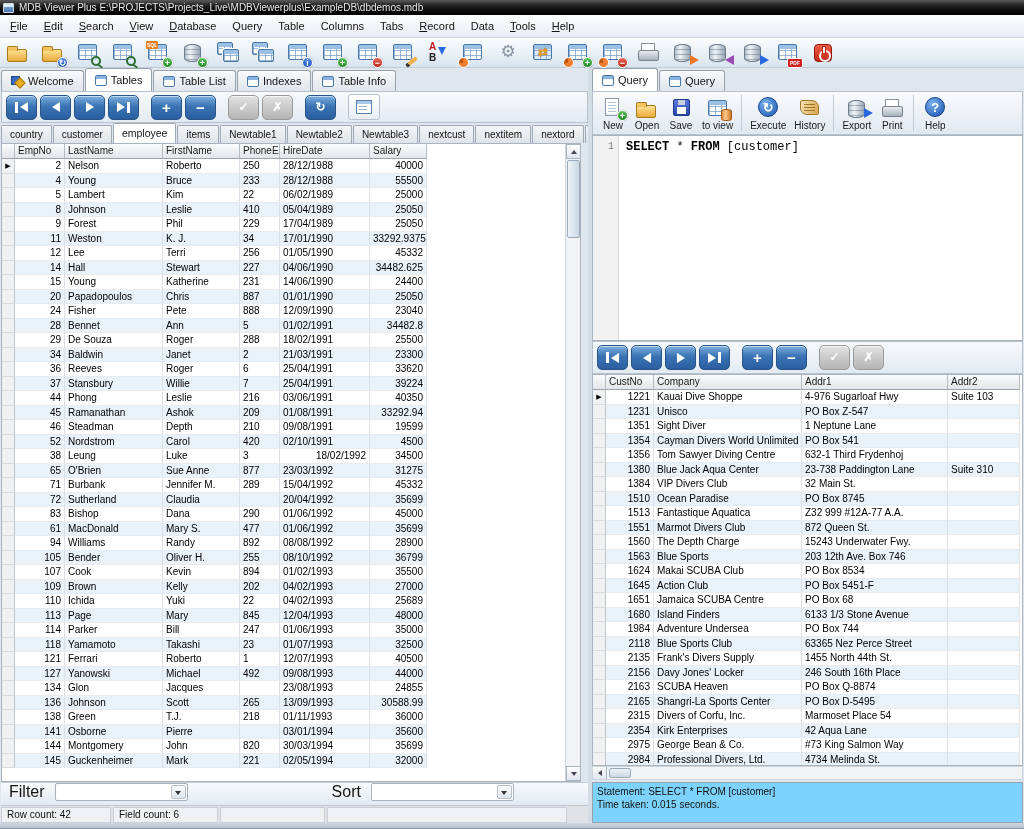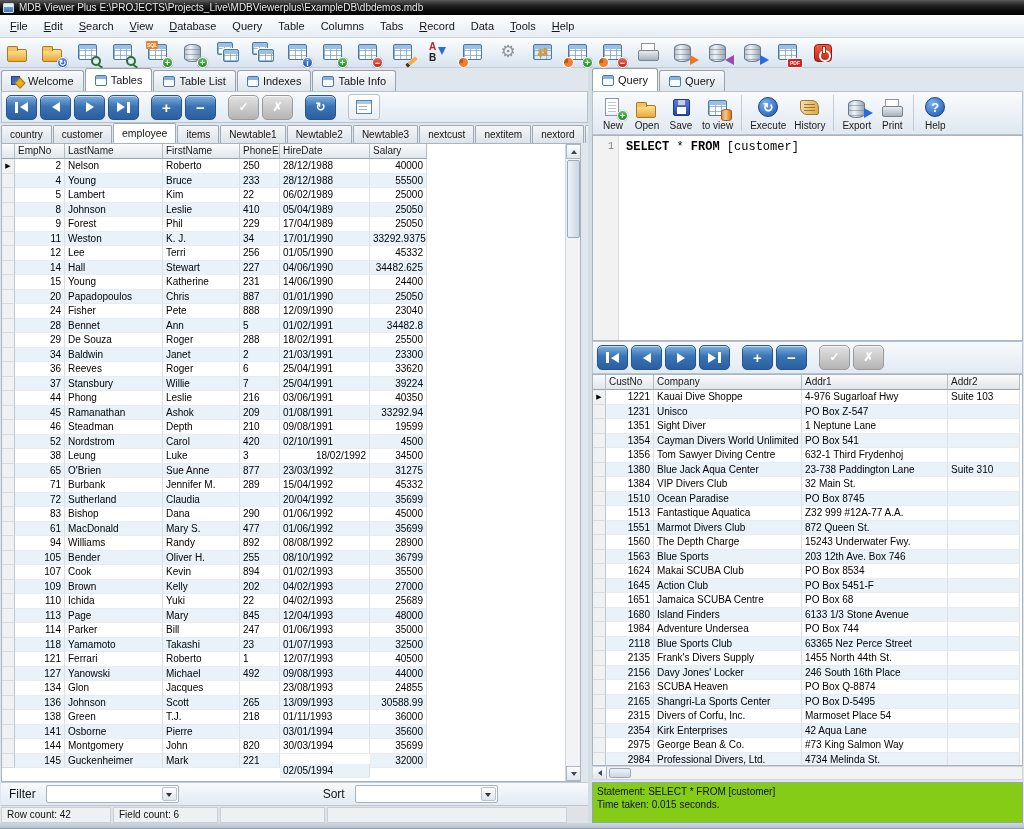--- a/index.html
+++ b/index.html
@@ -124,21 +124,21 @@
 .sb-up{top:0}.sb-dn{bottom:0}
 .sa-up{width:0;height:0;border-left:3px solid transparent;border-right:3px solid transparent;border-bottom:4px solid #445}
 .sa-dn{width:0;height:0;border-left:3px solid transparent;border-right:3px solid transparent;border-top:4px solid #445}
 .sa-lf{width:0;height:0;border-top:3px solid transparent;border-bottom:3px solid transparent;border-right:4px solid #445}
 .sthumb{position:absolute;left:1px;width:13px;background:linear-gradient(90deg,#eef3f8,#cbd7e3);border:1px solid #9aaaba;border-radius:2px}
 .hscroll{position:absolute;left:0;width:100%;height:14px;background:#f1f3f5;border:1px solid #cdd5dd}
 .hbtn{position:absolute;left:0;top:0;width:14px;height:12px;background:linear-gradient(#fcfdfe,#dfe6ed);border-right:1px solid #aab6c2;display:flex;align-items:center;justify-content:center}
 .hthumb{position:absolute;left:16px;top:1px;width:22px;height:10px;background:linear-gradient(#eef3f8,#cbd7e3);border:1px solid #9aaaba;border-radius:2px}
 
 
-#filter-row{position:absolute;left:0;top:714px;width:100%;height:23px;background:linear-gradient(#f7fafc,#e2eaf2);border-top:1px solid #c2ccd6;display:flex;align-items:center;font-size:12px;color:#141414}
+#filter-row{position:absolute;left:0;top:714px;width:100%;height:23px;background:linear-gradient(#f7fafc,#e2eaf2);border-top:1px solid #c2ccd6;display:flex;align-items:flex-start;font-size:16px;color:#141414}
 .flabel{margin-left:8px}
 .combo{height:18px;background:#fff;border:1px solid #a8b2bc;border-radius:2px;position:relative}
 #filter-combo{width:133px;margin-left:10px}
 #sort-label{margin-left:144px}
 #sort-combo{width:143px;margin-left:10px}
 .drop{position:absolute;right:1px;top:1px;bottom:1px;width:15px;background:linear-gradient(#fcfdfe,#dde5ed);border:1px solid #b8c2cc;border-radius:2px;display:flex;align-items:center;justify-content:center}
 .drop::after{content:"";width:0;height:0;border:3px solid transparent;border-top:4px solid #333;margin-top:4px}
 #status-bar{position:absolute;left:0;top:737px;width:100%;height:18px;background:#dfe3e7;border-top:1px solid #c0c6cc;display:flex;gap:2px;padding-top:1px}
 .spanel{height:16px;background:#eef1f4;border:1px solid #c9cfd5;font-size:10px;line-height:14px;padding:0 5px;color:#111;white-space:nowrap;overflow:hidden}
 
@@ -150,21 +150,21 @@
 .qbtn .lb{font-size:10px;color:#1a1a1a;line-height:11px;margin-top:1px;white-space:nowrap}
 .qsep{width:1px;height:36px;background:#c2ccd6;margin:0 4px;flex:0 0 auto}
 #sql-editor{position:absolute;left:0;top:67px;width:100%;height:206px;background:#fff;border:1px solid #aab4be}
 .gutter{position:absolute;left:0;top:0;width:26px;height:100%;background:#f2f2f2;border-right:1px solid #dcdcdc}
 .lnum{position:absolute;right:4px;top:5px;font:10px "Liberation Mono",monospace;color:#808080}
 .codeline{position:absolute;left:33px;top:4px;font:12px/14px "Liberation Mono",monospace;color:#000;white-space:pre}
 .codeline .kw{font-weight:bold}
 #result-nav{top:273px;height:33px}
 #customer-wrap{left:0;top:306px;width:431px;height:392px}
 #result-hscroll{top:698px}
-#stmt-panel{position:absolute;left:0;top:714px;width:100%;height:41px;background:#84cc16;border:1px solid #98a2ac;padding:2px 4px;font-size:10px;line-height:13px;color:#111}
+#stmt-panel{position:absolute;left:0;top:714px;width:100%;height:41px;background:#7dd3fc;border:1px solid #98a2ac;padding:2px 4px;font-size:10px;line-height:13px;color:#111}
 </style>
 </head>
 <body>
 
 <div id="window">
   <div id="titlebar">
     <span class="app-ic"></span>
     <span class="t">MDB Viewer Plus E:\PROJECTS\Projects_Live\MDBViewerplus\ExampleDB\dbdemos.mdb</span>
   </div>
 
@@ -744,21 +744,21 @@
             <div class="gcell" style="width: 40px; flex: 0 0 40px;">820</div>
             <div class="gcell" style="width: 90px; flex: 0 0 90px;">30/03/1994</div>
             <div class="gcell ral" style="width: 57px; flex: 0 0 57px;">35699</div>
           </div>
           <div class="grow alt">
             <div class="gcell ind"></div>
             <div class="gcell ral" style="width: 50px; flex: 0 0 50px;">145</div>
             <div class="gcell" style="width: 98px; flex: 0 0 98px;">Guckenheimer</div>
             <div class="gcell" style="width: 77px; flex: 0 0 77px;">Mark</div>
             <div class="gcell" style="width: 40px; flex: 0 0 40px;">221</div>
-            <div class="gcell" style="width: 90px; flex: 0 0 90px; margin-top: 10px;">02/05/1994</div>
+            <div class="gcell" style="width: 90px; flex: 0 0 90px;">02/05/1994</div>
             <div class="gcell ral" style="width: 57px; flex: 0 0 57px;">32000</div>
           </div>
         </div>
       <div class="vscroll">
         <div class="sbtn sb-up">
             <span class="sa-up"></span>
           </div>
         <div class="sthumb" style="top:16px;height:78px"></div>
         <div class="sbtn sb-dn">
             <span class="sa-dn"></span>

